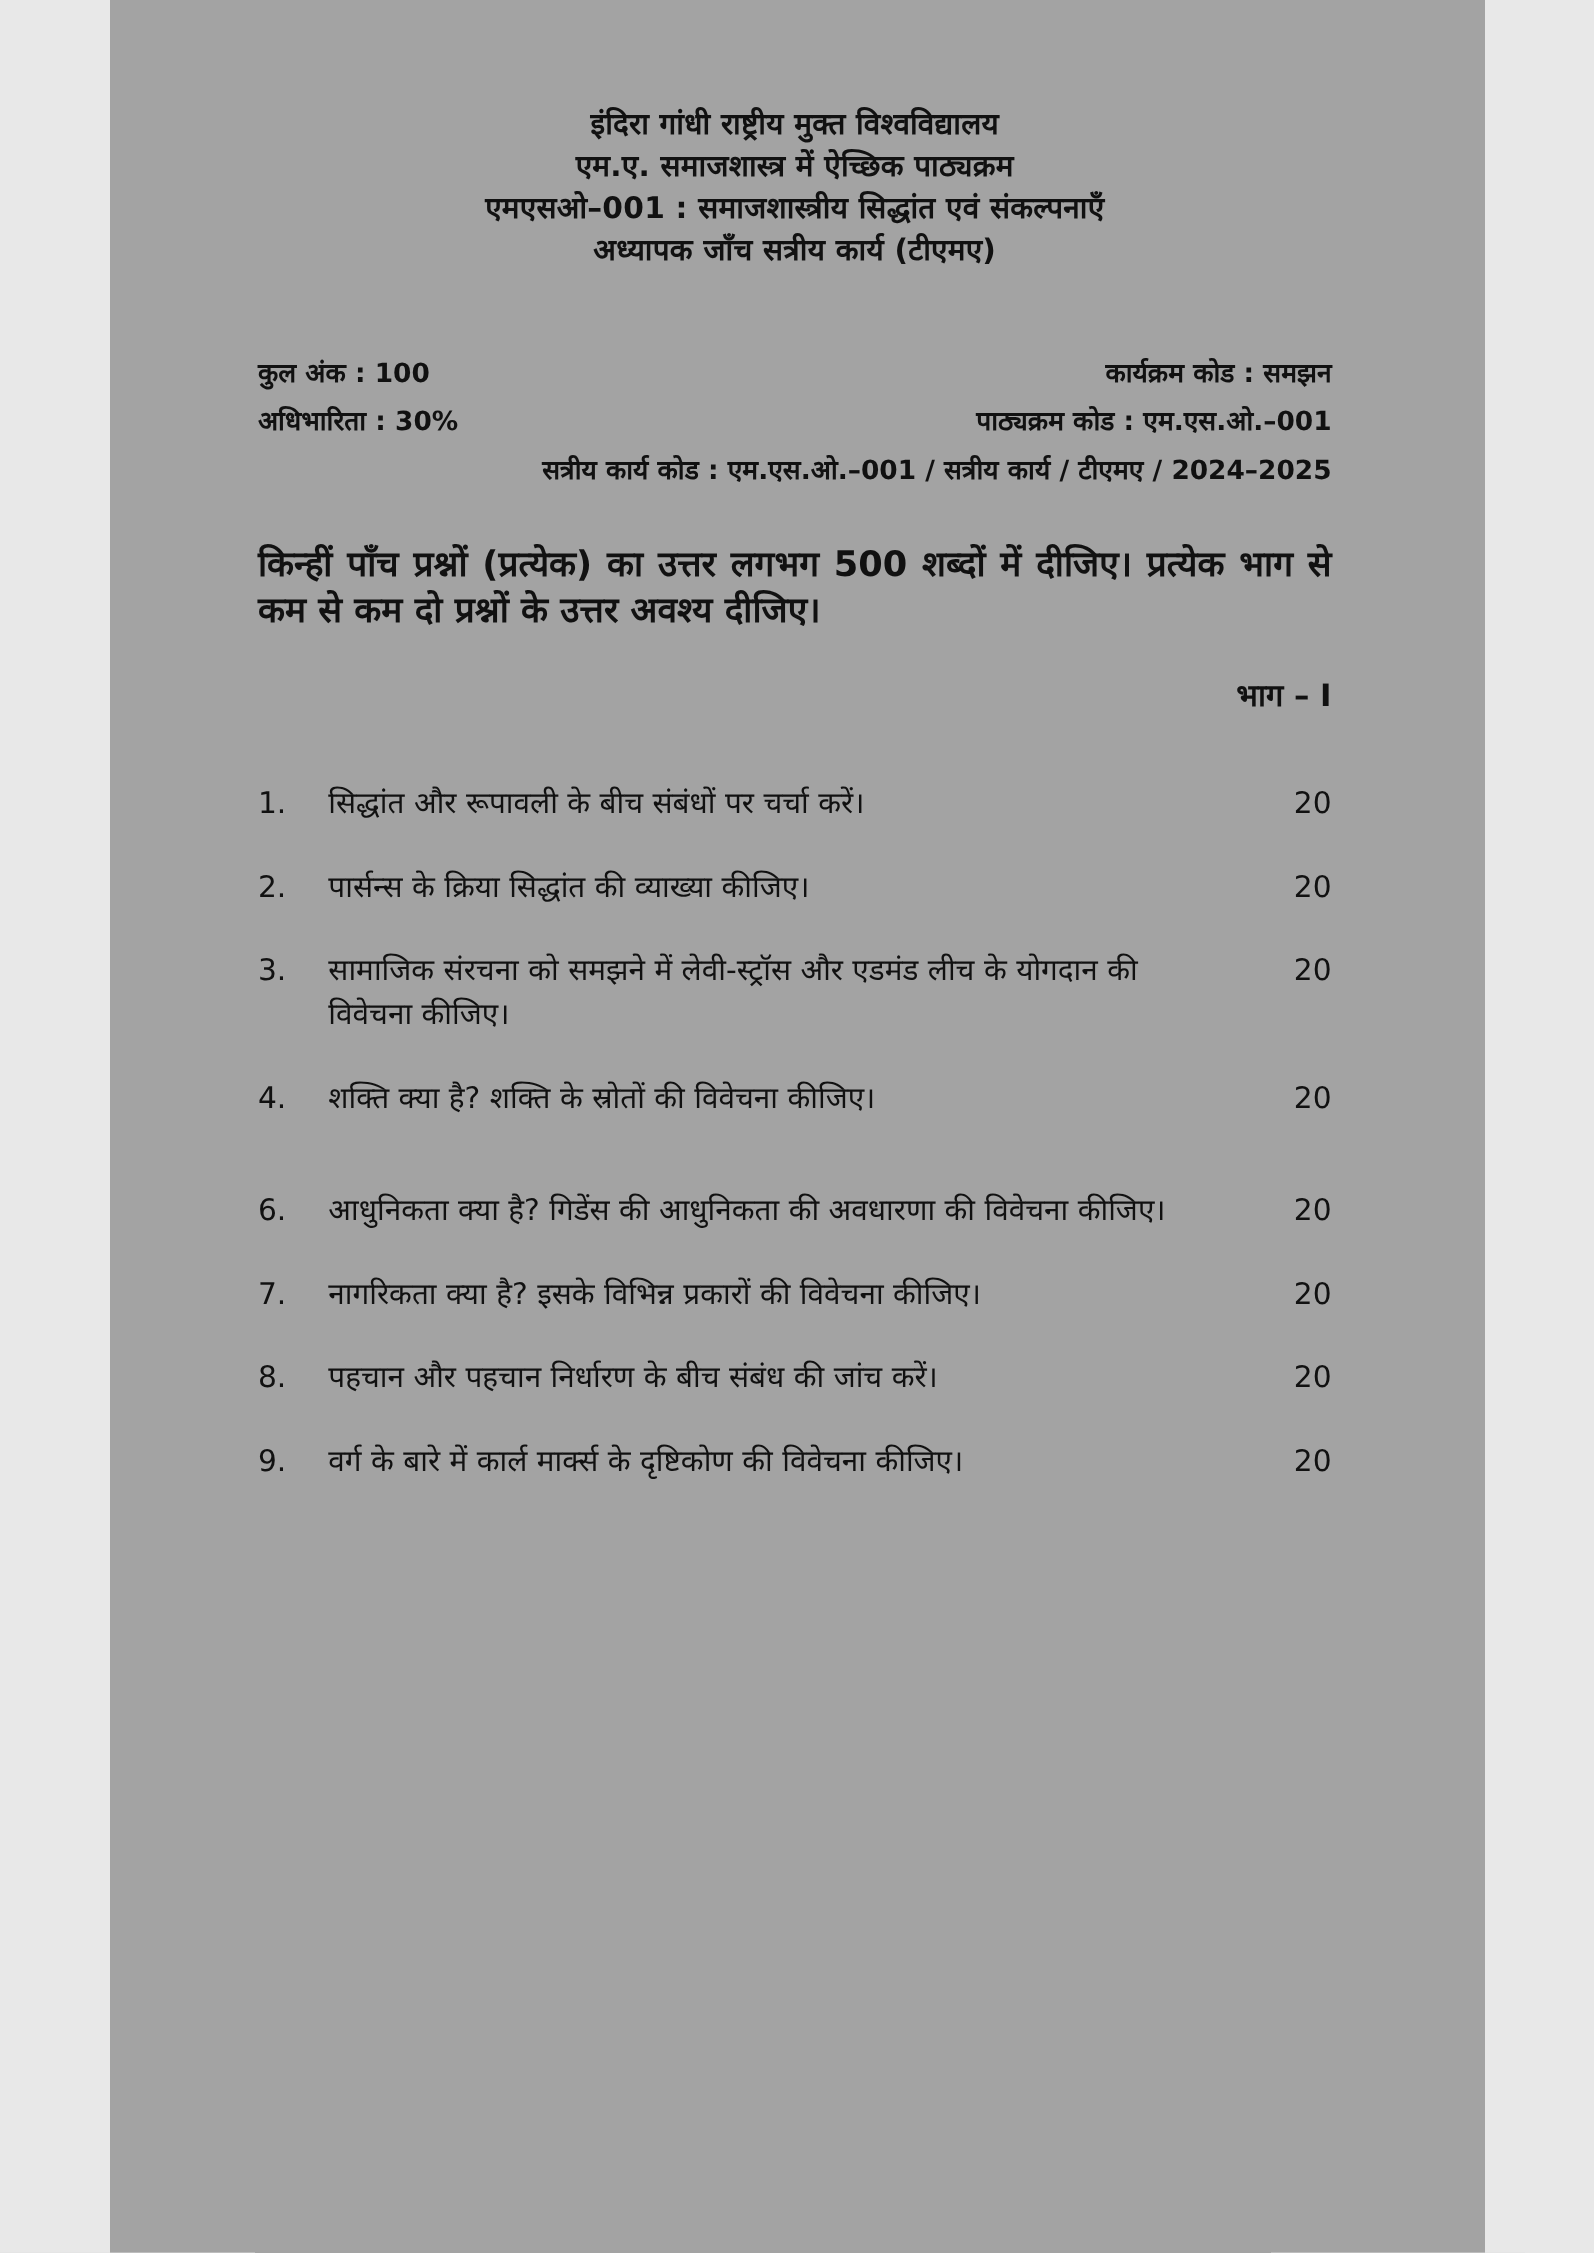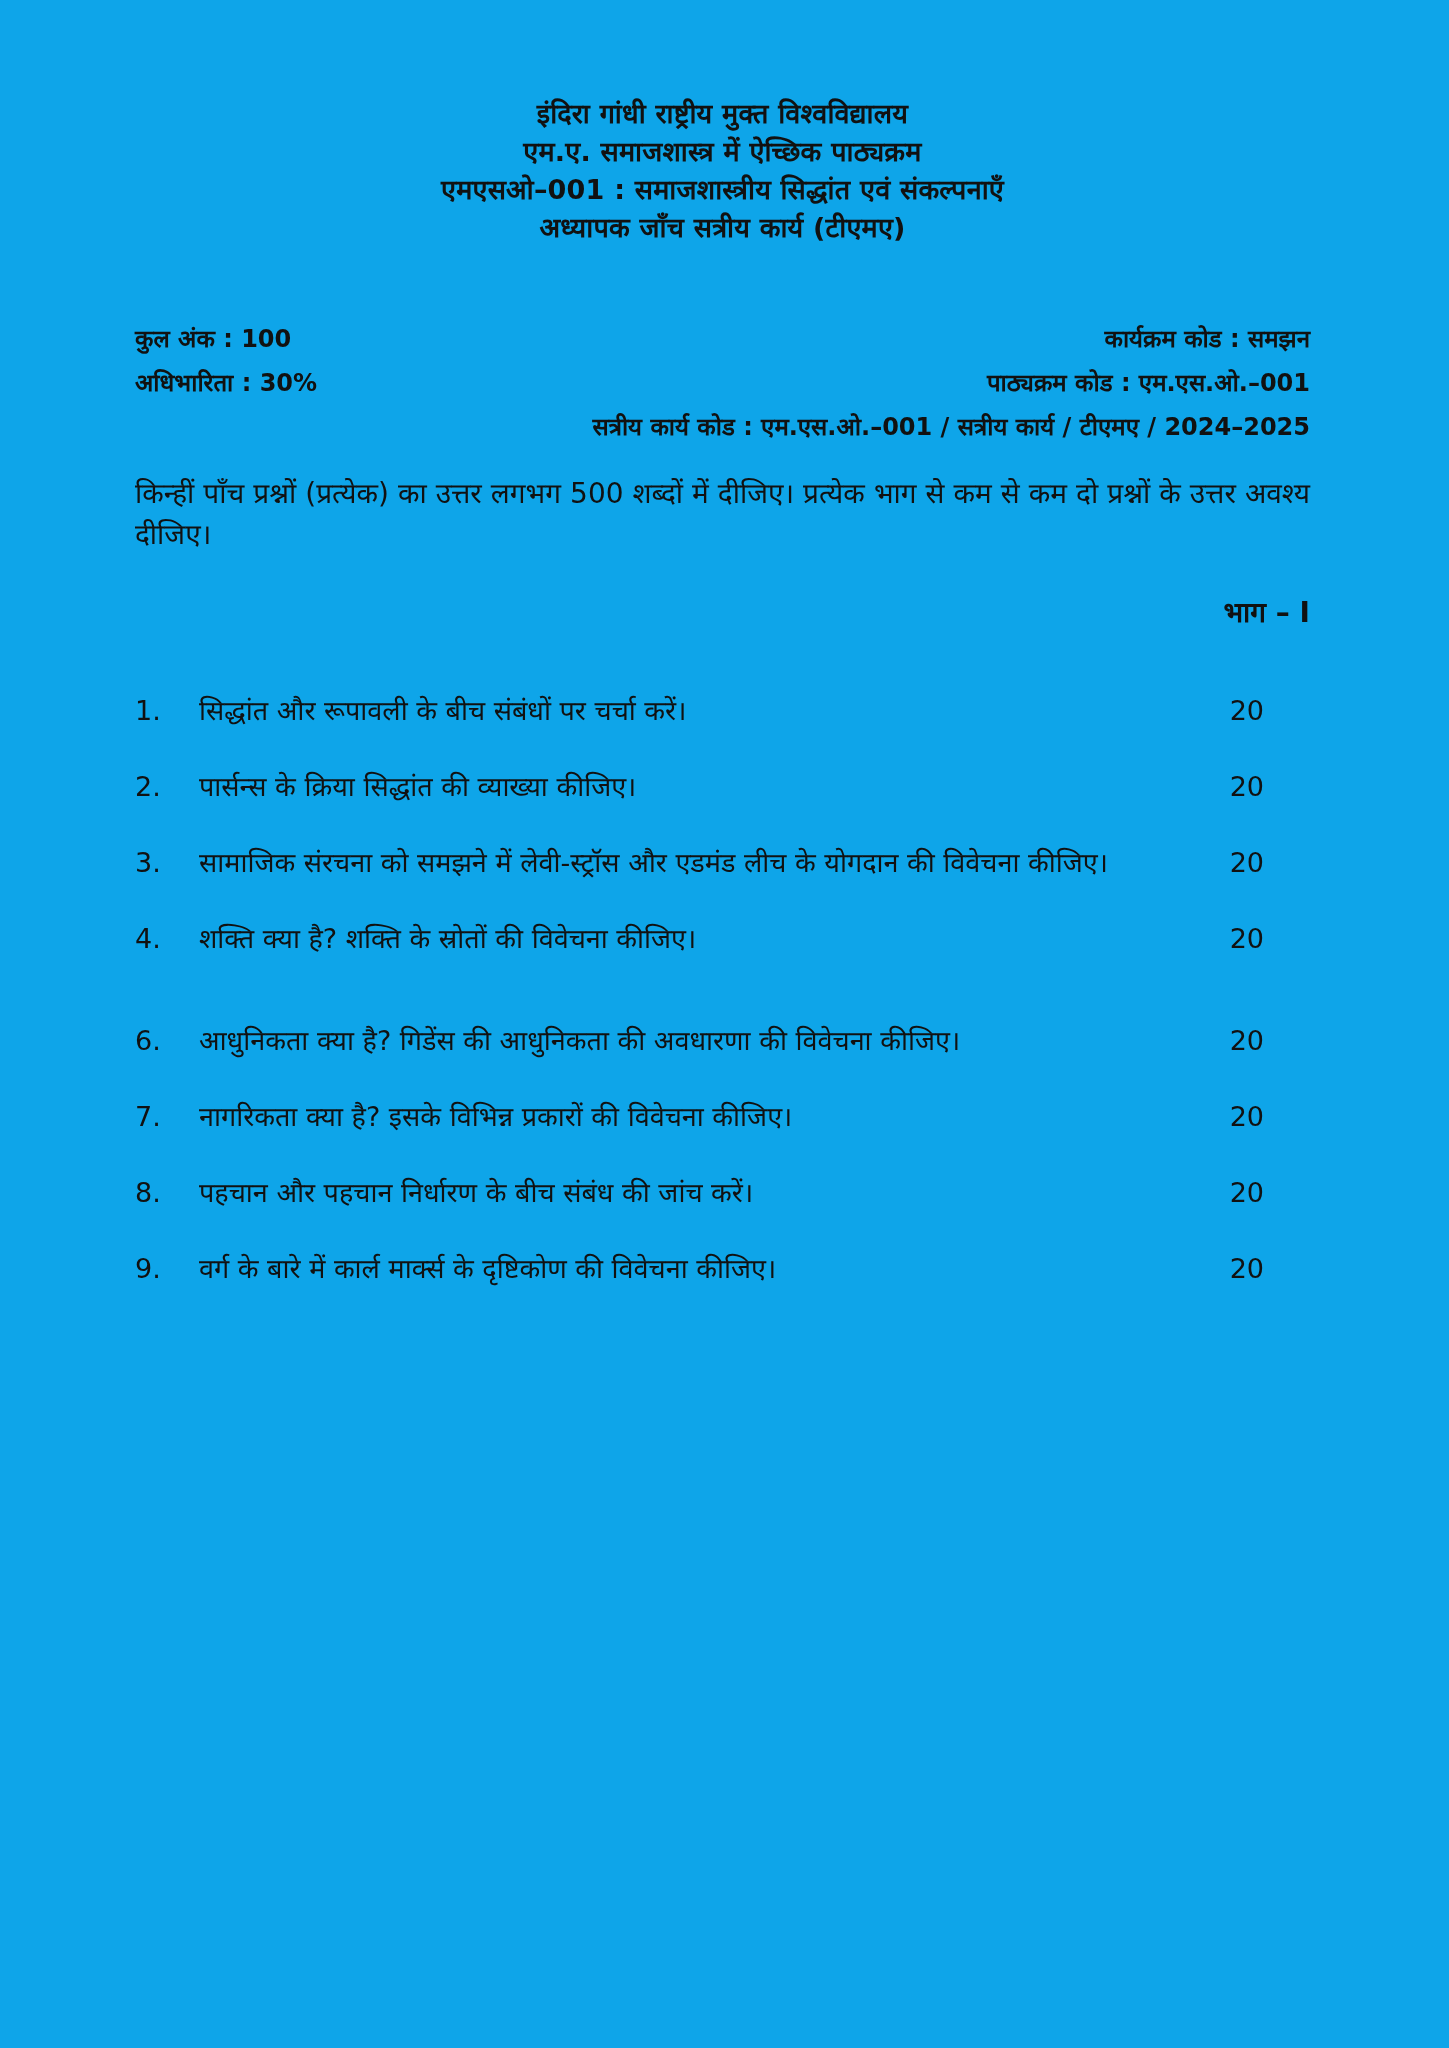--- a/index.html
+++ b/index.html
@@ -3,24 +3,24 @@
 <meta charset="utf-8">
 <style>
   * { margin: 0; padding: 0; box-sizing: border-box; }
   html, body { background: #e8e8e8; }
   body {
     font-family: "DejaVu Sans", "Liberation Sans", sans-serif;
     color: #111;
   }
   .page {
     position: relative;
-    width: 1449px;
+    width: 1250px;
     height: 2048px;
     margin: 0 auto;
-    background: #0ea5e9;
+    background: #a3a3a3;
     padding: 95px 139px 0 135px;
     overflow: hidden;
   }
   
   .doc-header {
     text-align: center;
     font-weight: 700;
     font-size: 27px;
     line-height: 38px;
     letter-spacing: 0.2px;
@@ -35,23 +35,23 @@
     display: flex;
     justify-content: space-between;
     line-height: 44px;
   }
   .meta-row.single {
     display: block;
     text-align: right;
   }
   
   .instructions {
-    margin-top: 24px;
-    font-weight: 400;
-    font-size: 28px;
+    margin-top: 44px;
+    font-weight: 700;
+    font-size: 32px;
     line-height: 41px;
     text-align: justify;
   }
   
   .section-title {
     text-align: right;
     font-weight: 700;
     font-size: 28px;
     margin-top: 38px;
     line-height: 40px;

